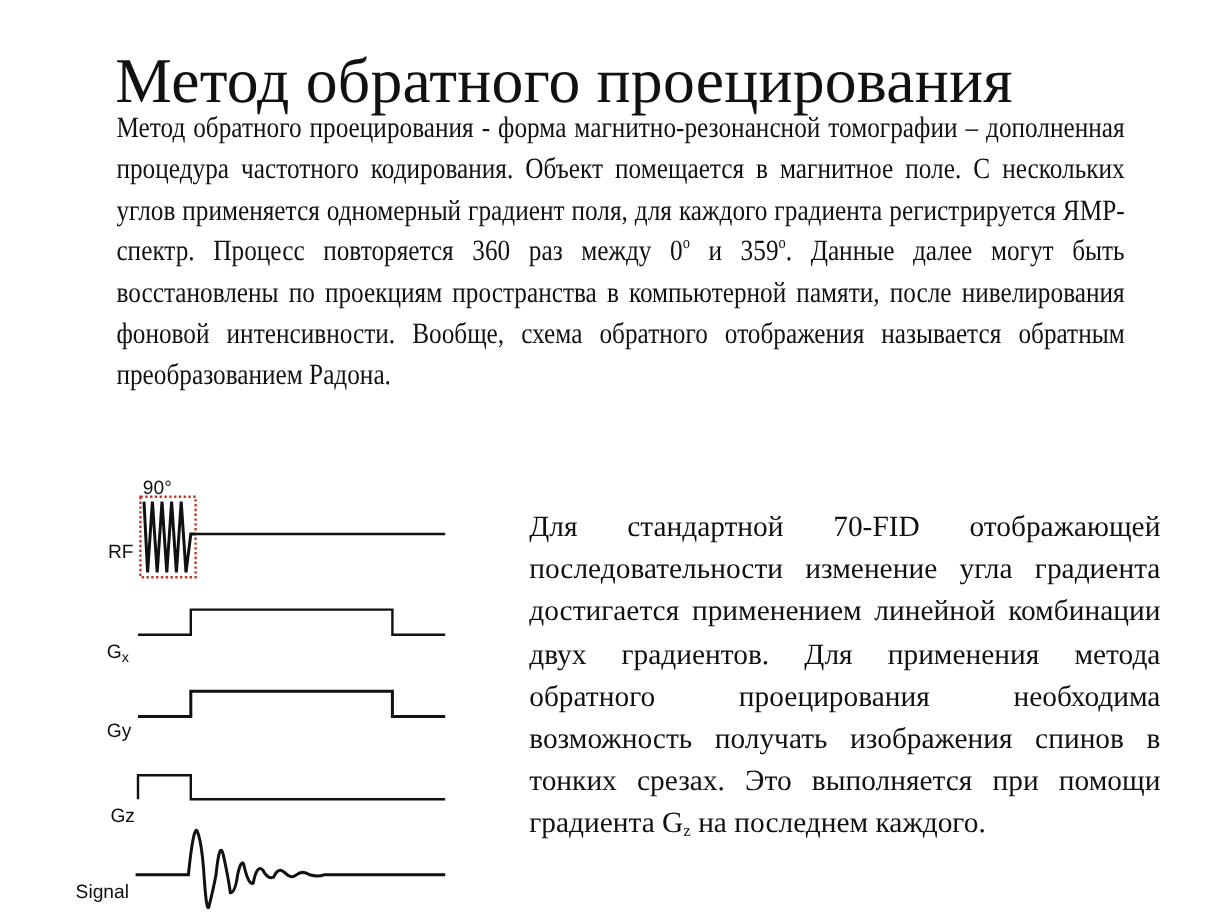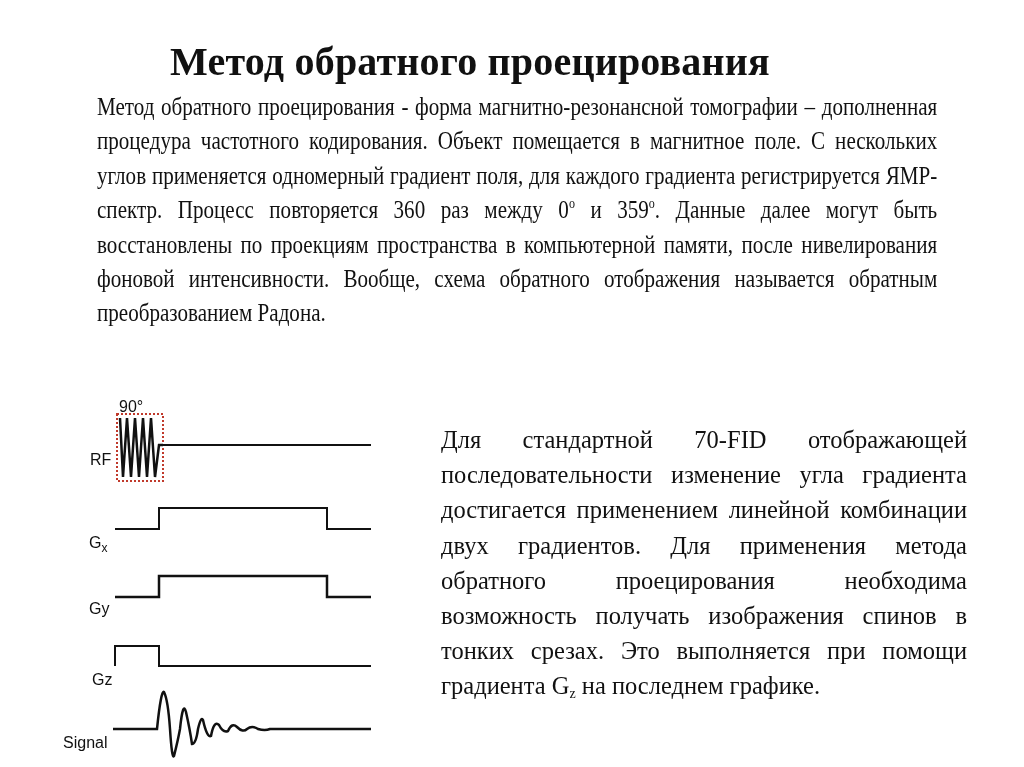--- a/index.html
+++ b/index.html
@@ -1,32 +1,32 @@
 <!DOCTYPE html>
 <html><head>
 <meta charset="utf-8">
 <style>
   html, body { margin:0; padding:0; background:#ffffff; }
   body { width:1024px; height:767px; position:relative; overflow:hidden; font-family:"Liberation Serif", serif; color:#111; }
-  .title { position:absolute; left:0; top:38px; width:940px; text-align:center; font-weight:bold; font-size:40px; letter-spacing:0.2px; }
+  .title { position:absolute; left:0; top:38px; width:940px; text-align:center; font-weight:normal; font-size:53px; letter-spacing:0.2px; }
   .main-para { position:absolute; left:97px; top:90px; width:840px; font-size:24.5px; line-height:34.4px; text-align:justify; transform:scaleX(0.86); transform-origin:left top; width:977px; }
   .side-para { position:absolute; left:441px; top:422px; width:526px; font-size:24.5px; line-height:35.2px; text-align:justify; }
   sup { font-size:14px; vertical-align:10px; line-height:0; }
   sub { font-size:14px; vertical-align:-4px; line-height:0; }
   .diagram { position:absolute; left:0; top:395px; width:420px; height:372px; }
   .lbl { font-family:"Liberation Sans", sans-serif; font-size:16px; fill:#111; }
 </style>
 </head>
 <body>
 
 <div class="title">Метод обратного проецирования</div>
 
 <div class="main-para"><span>Метод обратного проецирования - форма магнитно-резонансной томографии – дополненная процедура частотного кодирования. Объект помещается в магнитное поле. С нескольких углов применяется одномерный градиент поля, для каждого градиента регистрируется ЯМР-спектр. Процесс повторяется 360 раз между 0</span><sup>o</sup><span> и 359</span><sup>o</sup><span>. Данные далее могут быть восстановлены по проекциям пространства в компьютерной памяти, после нивелирования фоновой интенсивности. Вообще, схема обратного отображения называется обратным преобразованием Радона.</span></div>
 
-<div class="side-para"><span>Для стандартной 70-FID отображающей последовательности изменение угла градиента достигается применением линейной комбинации двух градиентов. Для применения метода обратного проецирования необходима возможность получать изображения спинов в тонких срезах. Это выполняется при помощи градиента G</span><sub>z</sub><span> на последнем графике.</span></div>
+<div class="side-para"><span>Для стандартной 70-FID отображающей последовательности изменение угла градиента достигается применением линейной комбинации двух градиентов. Для применения метода обратного проецирования необходима возможность получать изображения спинов в тонких срезах. Это выполняется при помощи градиента G</span><sub>z</sub><span> на последнем каждого.</span></div>
 
 <svg class="diagram" viewBox="0 395 420 372" width="420" height="372">
 
   <text class="lbl" x="119" y="412">90°</text>
 
   <g>
     <rect x="117" y="414" width="46" height="67" fill="none" stroke="#c0392b" stroke-width="2" stroke-dasharray="2,2"></rect>
     <polyline fill="none" stroke="#111" stroke-width="2.5" points="120,418 123,477 127,418 131,477 135,418 139,477 143,418 147,477 151,418 155,477 159,445 163,445"></polyline>
     <line x1="163" y1="445" x2="371" y2="445" stroke="#111" stroke-width="2"></line>
     <text class="lbl" x="90" y="465">RF</text>

